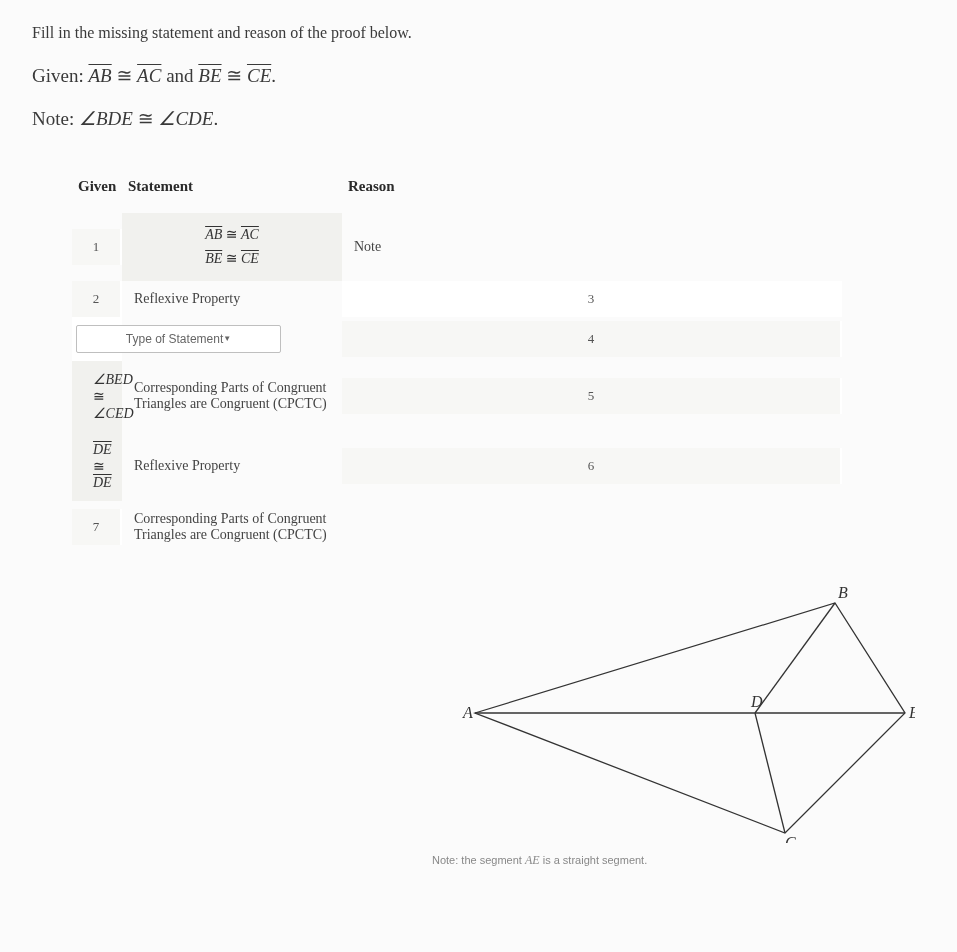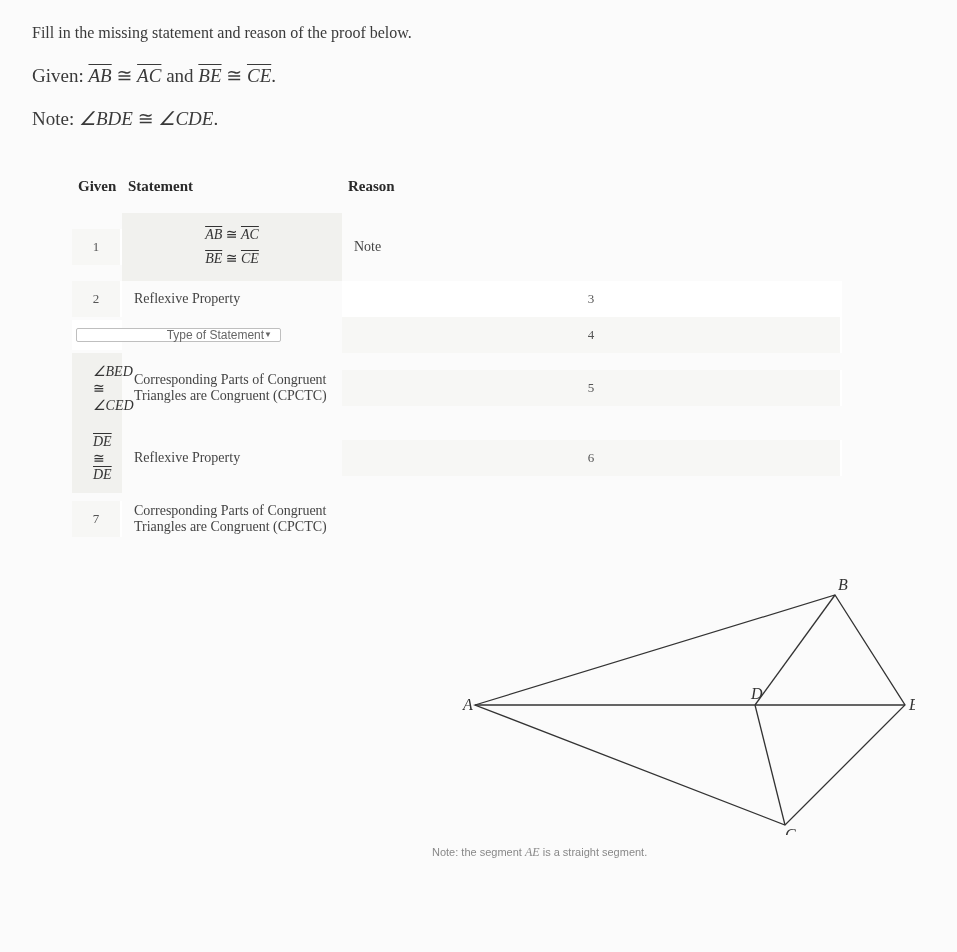--- a/index.html
+++ b/index.html
@@ -60,26 +60,26 @@
     font-family: 'Times New Roman', serif;
   }
   .reason-cell {
     font-size: 14px;
     color: #444;
     padding: 10px 12px;
   }
   .stmt-cell.double { line-height: 1.7; }
   .select-box {
     width: 205px;
-    height: 14px;
+    height: 28px;
     border: 1px solid #bfbfbf;
     background: #fff;
     display: flex;
     align-items: center;
-    justify-content: flex-end;
+    justify-content: center;
     padding: 0 8px;
     margin: 4px auto;
     font-family: Arial, sans-serif;
     font-size: 12px;
     color: #666;
     cursor: pointer;
     border-radius: 2px;
   }
   .select-box .caret {
     font-size: 8px;

